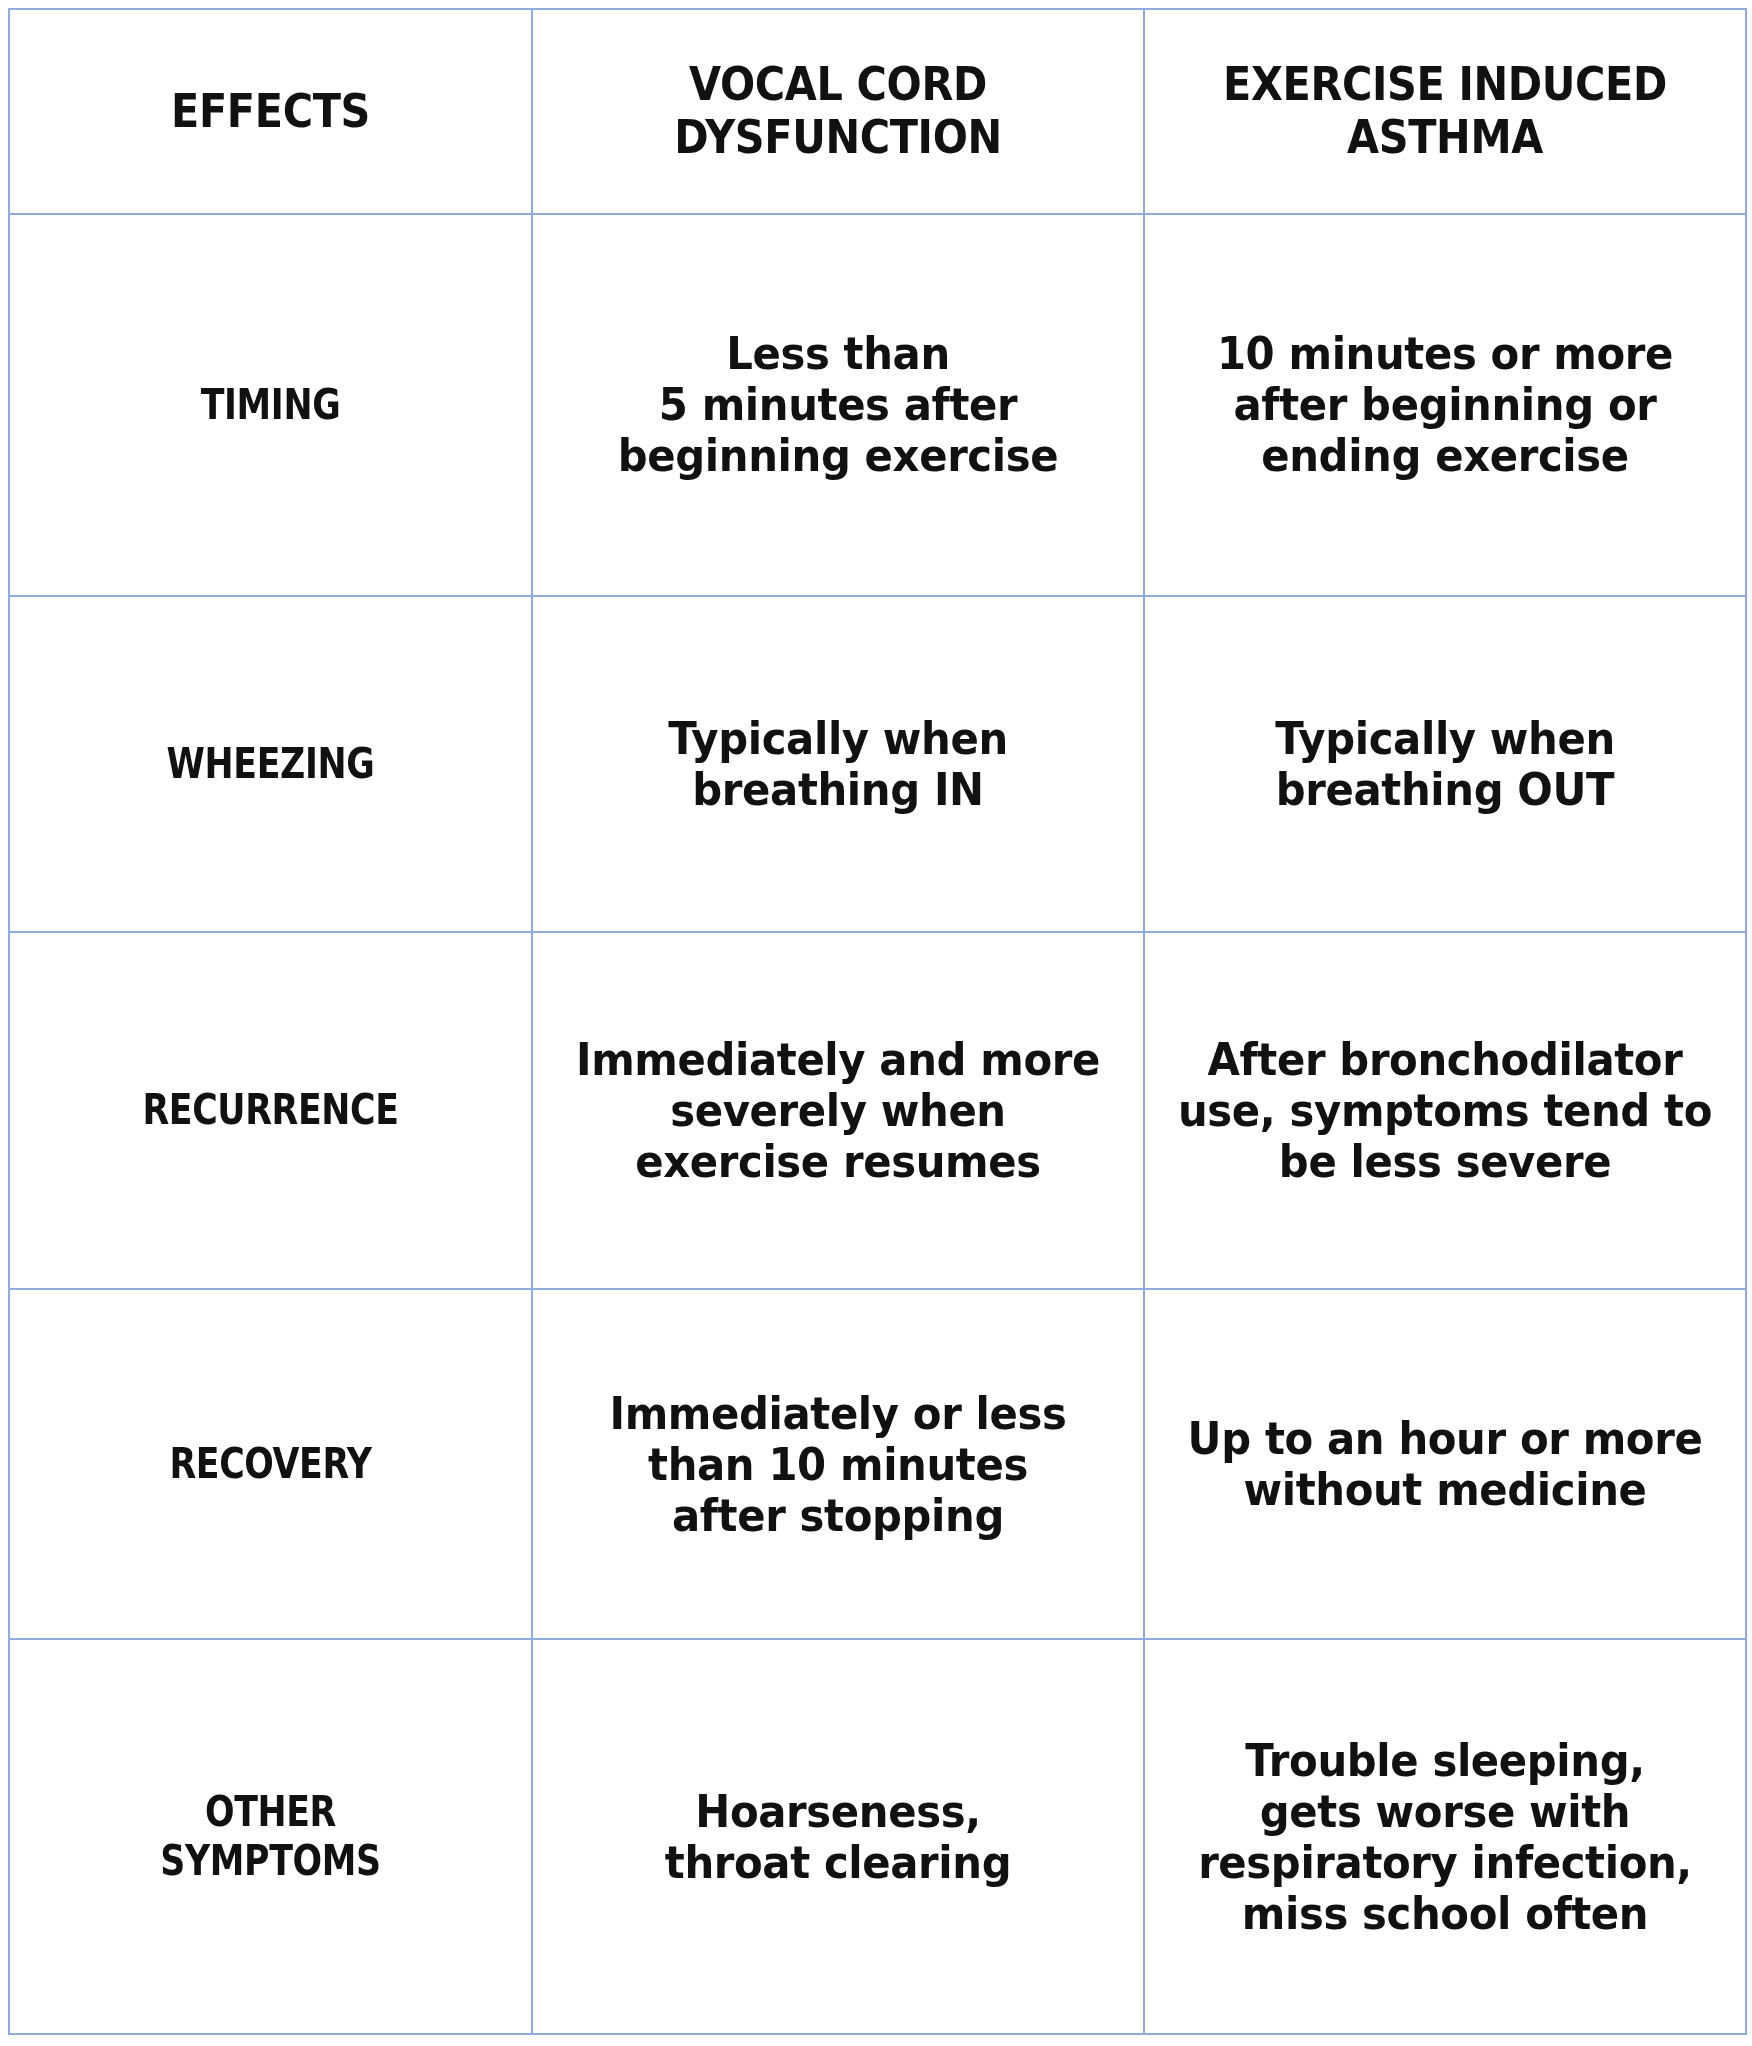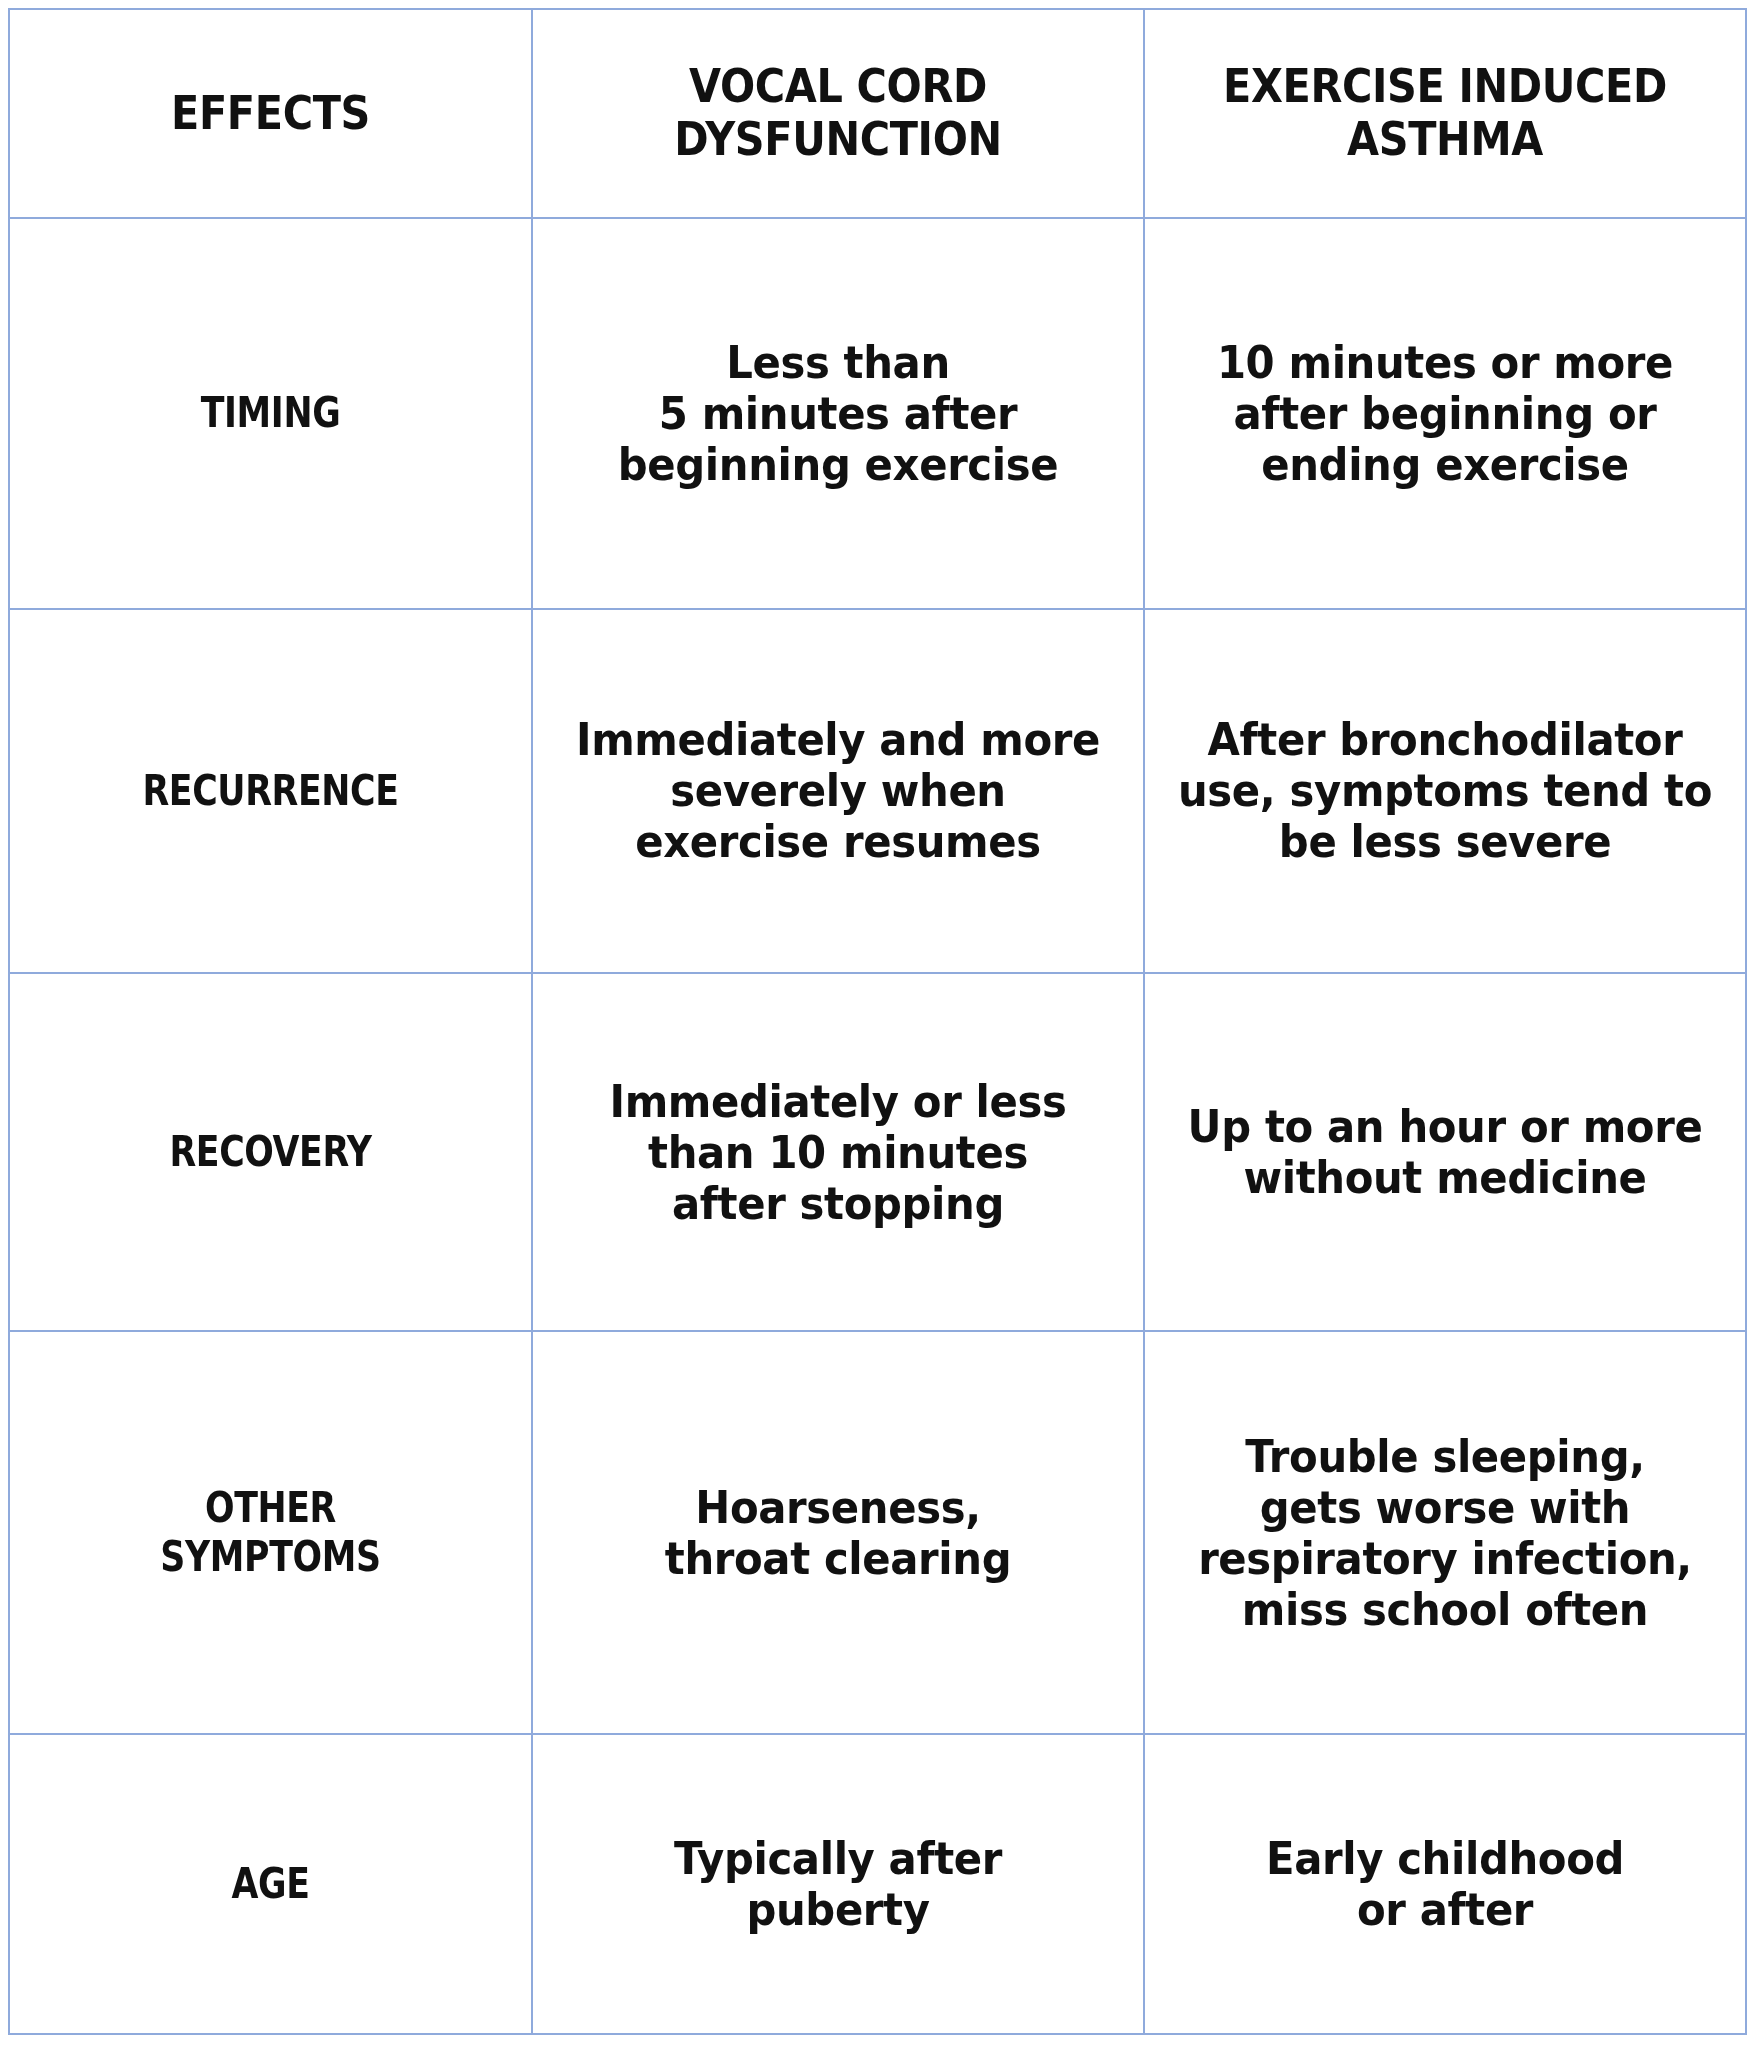--- a/index.html
+++ b/index.html
@@ -134,20 +134,33 @@
 5 minutes after
 beginning exercise</span>
         </td>
         <td class="cell-value" style="border-color: rgb(143, 170, 220); color: rgb(17, 17, 17); background-color: rgb(255, 255, 255);">
           <span class="cell-inner">10 minutes or more
 after beginning or
 ending exercise</span>
         </td>
       </tr>
 
+      <tr class="row-wheez">
+        <td class="cell-label" style="border-color: rgb(143, 170, 220); color: rgb(17, 17, 17); background-color: rgb(255, 255, 255);">
+          <span class="cell-inner">WHEEZING</span>
+        </td>
+        <td class="cell-value" style="border-color: rgb(143, 170, 220); color: rgb(17, 17, 17); background-color: rgb(255, 255, 255);">
+          <span class="cell-inner">Typically when
+breathing IN</span>
+        </td>
+        <td class="cell-value" style="border-color: rgb(143, 170, 220); color: rgb(17, 17, 17); background-color: rgb(255, 255, 255);">
+          <span class="cell-inner">Typically when
+breathing OUT</span>
+        </td>
+      </tr>
 
 
       <tr class="row-recur">
         <td class="cell-label" style="border-color: rgb(143, 170, 220); color: rgb(17, 17, 17); background-color: rgb(255, 255, 255);">
           <span class="cell-inner">RECURRENCE</span>
         </td>
         <td class="cell-value" style="border-color: rgb(143, 170, 220); color: rgb(17, 17, 17); background-color: rgb(255, 255, 255);">
           <span class="cell-inner">Immediately and more
 severely when
 exercise resumes</span>
@@ -185,28 +198,15 @@
 throat clearing</span>
         </td>
         <td class="cell-value" style="border-color: rgb(143, 170, 220); color: rgb(17, 17, 17); background-color: rgb(255, 255, 255);">
           <span class="cell-inner">Trouble sleeping,
 gets worse with
 respiratory infection,
 miss school often</span>
         </td>
       </tr>
 
-      <tr class="row-age">
-        <td class="cell-label" style="border-color: rgb(143, 170, 220); color: rgb(17, 17, 17); background-color: rgb(255, 255, 255);">
-          <span class="cell-inner">AGE</span>
-        </td>
-        <td class="cell-value" style="border-color: rgb(143, 170, 220); color: rgb(17, 17, 17); background-color: rgb(255, 255, 255);">
-          <span class="cell-inner">Typically after
-puberty</span>
-        </td>
-        <td class="cell-value" style="border-color: rgb(143, 170, 220); color: rgb(17, 17, 17); background-color: rgb(255, 255, 255);">
-          <span class="cell-inner">Early childhood
-or after</span>
-        </td>
-      </tr>
     </tbody>
   </table>
 </div>
 
 </body></html>

